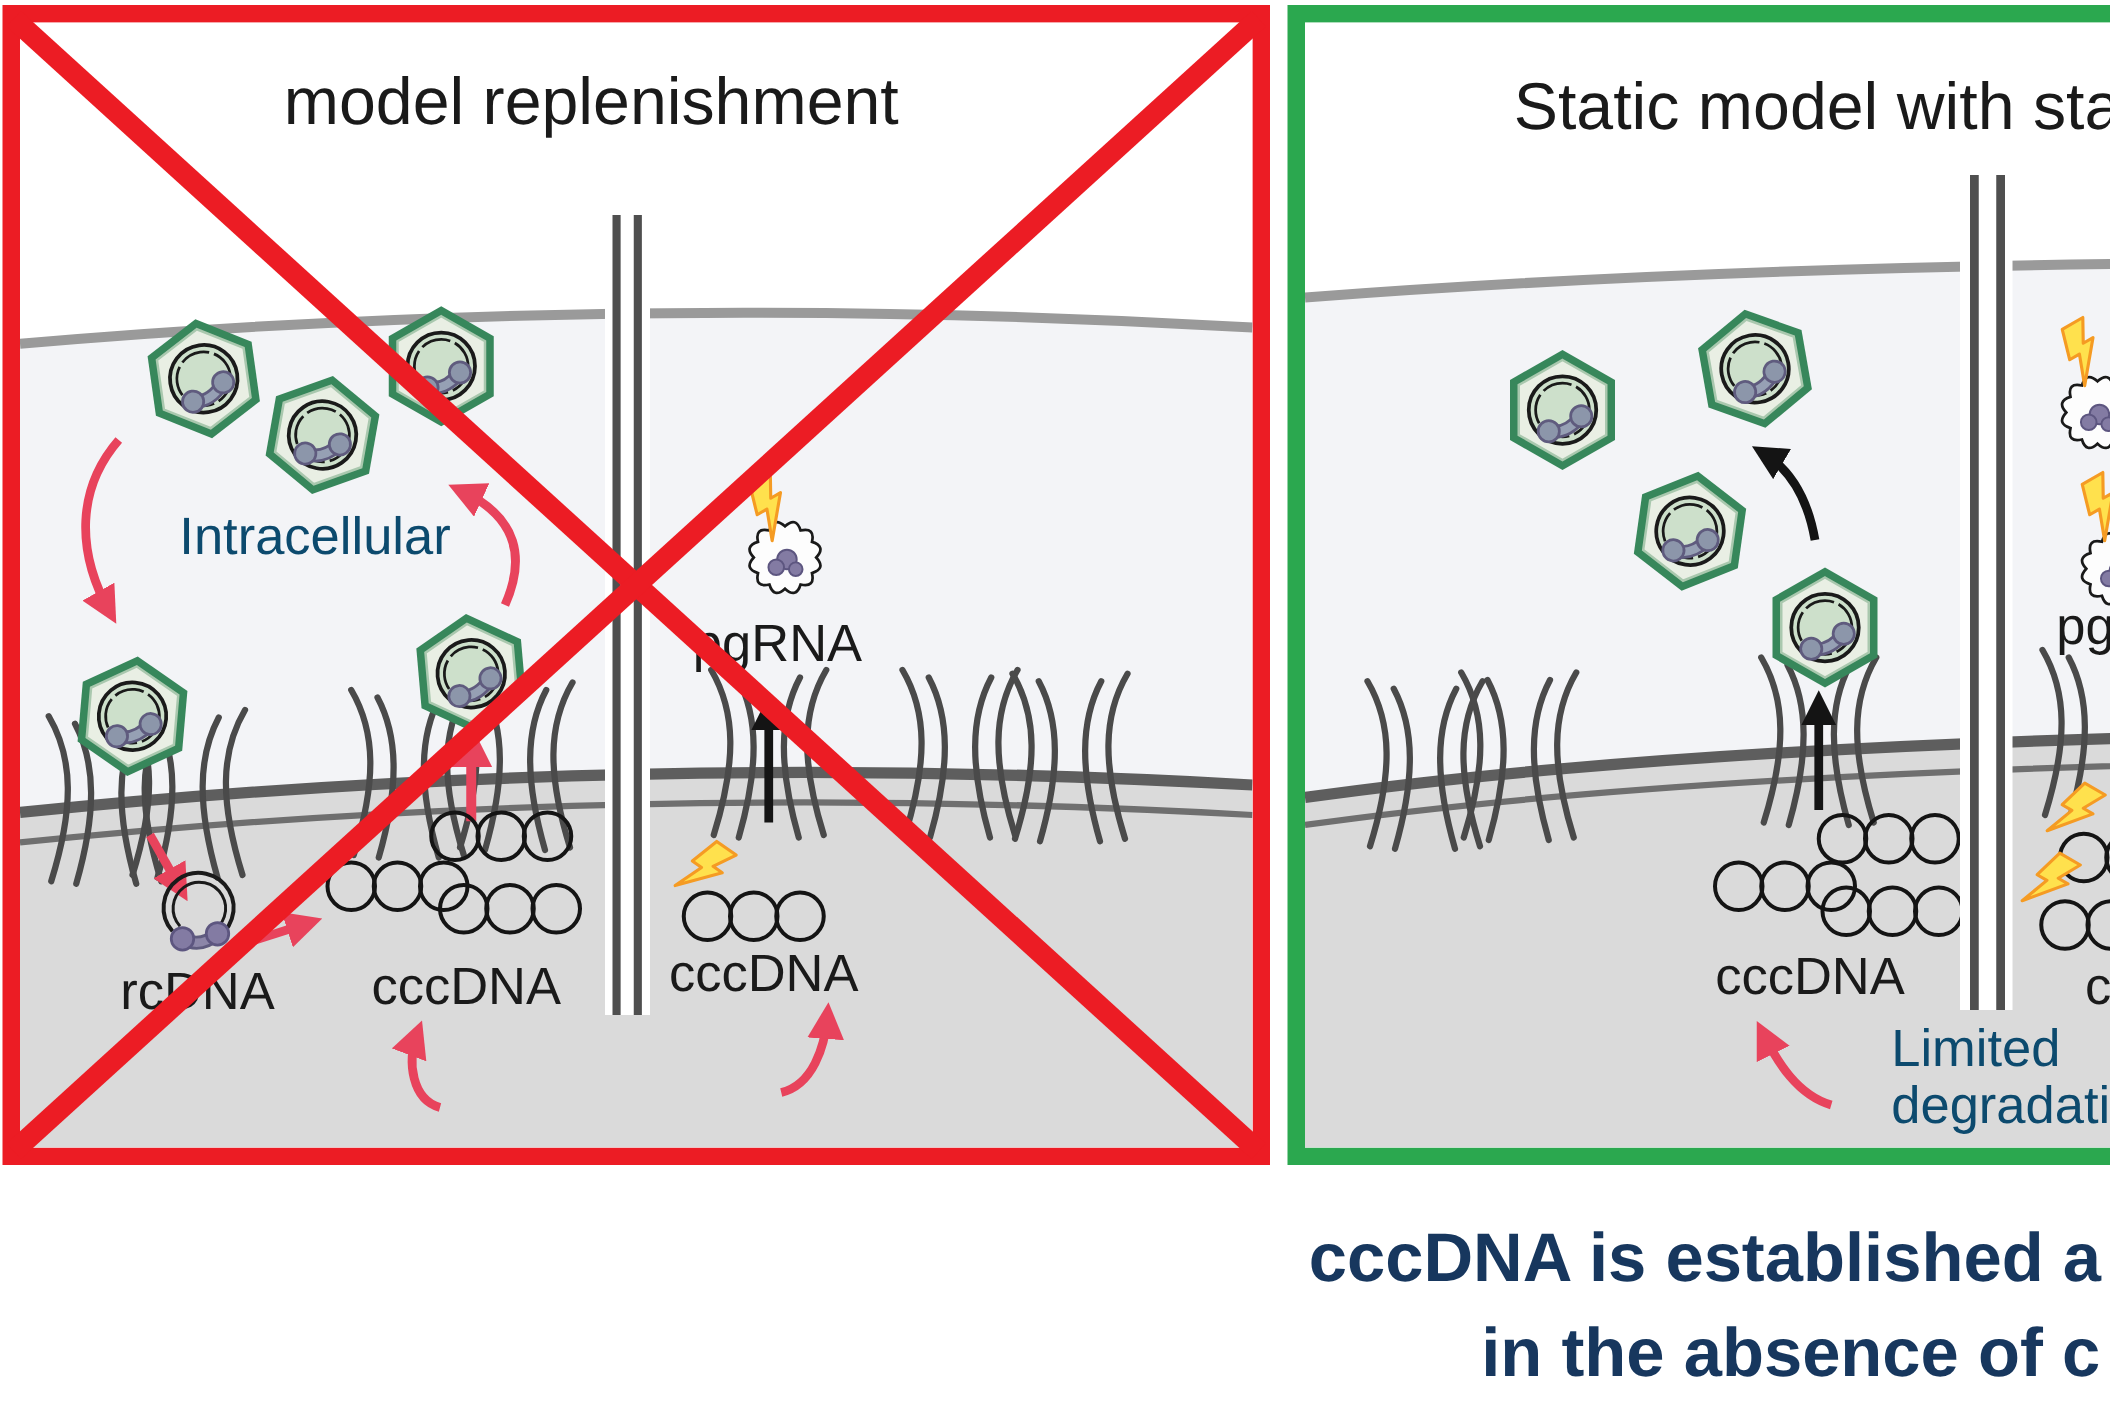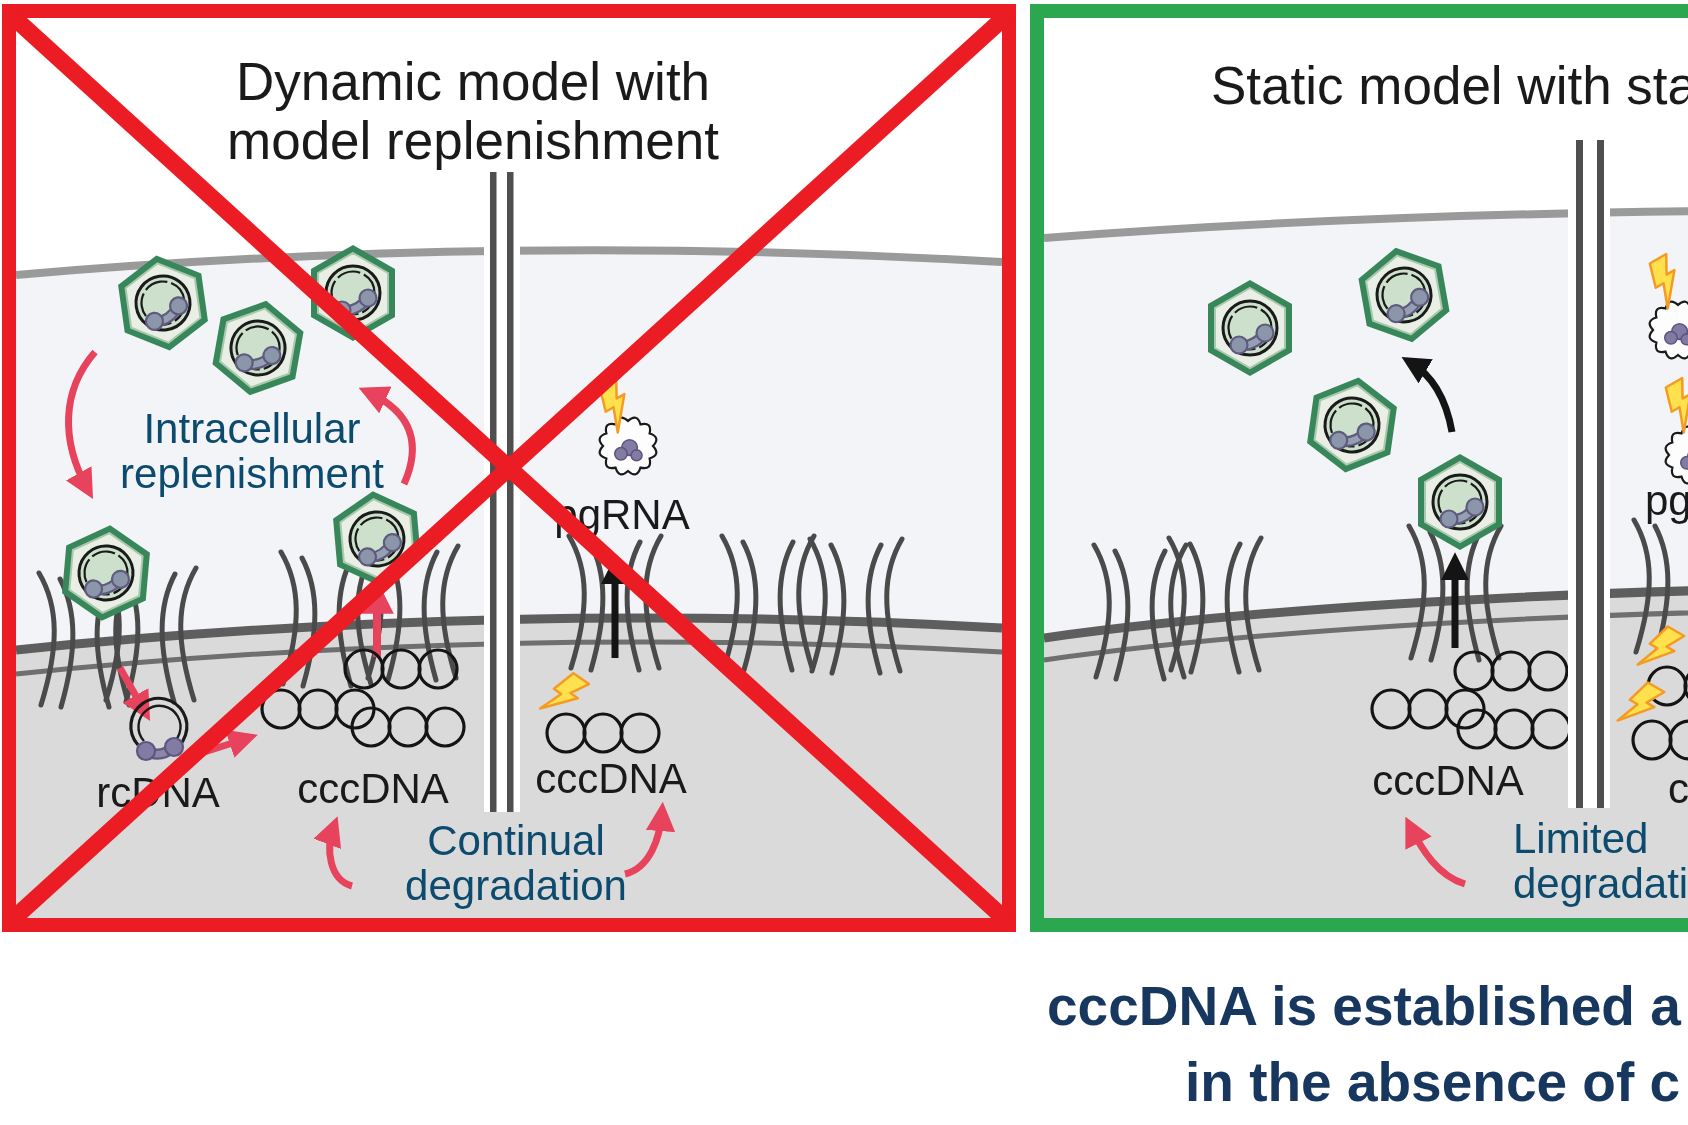--- a/index.html
+++ b/index.html
@@ -123,35 +123,29 @@
       <use href="#boltL" transform="translate(566,668) rotate(35)"></use>
 
       <g>
         <rect x="484" y="172" width="36" height="640" fill="#FFFFFF"></rect>
         <rect x="490" y="172" width="6.5" height="640" fill="#4F4F4F"></rect>
         <rect x="507" y="172" width="6.5" height="640" fill="#4F4F4F"></rect>
       </g>
     </svg>
 
     <div class="ttl ctr" style="left:457px;top:34px;">
-      <span>Dynamic model with</span>
       <span>model replenishment</span>
     </div>
     <div class="lbl red ctr" style="left:236px;top:388px;">
       <span class="blk">Intracellular</span>
-      <span class="blk">replenishment</span>
     </div>
     <div class="lbl ctr" style="left:606px;top:474px;">pgRNA</div>
     <div class="lbl ctr" style="left:142px;top:752px;">rcDNA</div>
     <div class="lbl ctr" style="left:357px;top:748px;">cccDNA</div>
     <div class="lbl ctr" style="left:595px;top:738px;">cccDNA</div>
-    <div class="lbl red ctr" style="left:500px;top:800px;">
-      <span class="blk">Continual</span>
-      <span class="blk">degradation</span>
-    </div>
 
     <svg class="overlay-x" viewBox="0 0 1014 928">
       <line x1="9" y1="11" x2="1005" y2="917" stroke="#EC1C24" stroke-width="17"></line>
       <line x1="1005" y1="11" x2="9" y2="917" stroke="#EC1C24" stroke-width="17"></line>
     </svg>
   </div>
 
   <div class="panel" id="panel-right">
     <svg class="art" viewBox="1044 18 1072 900">
       <defs>

